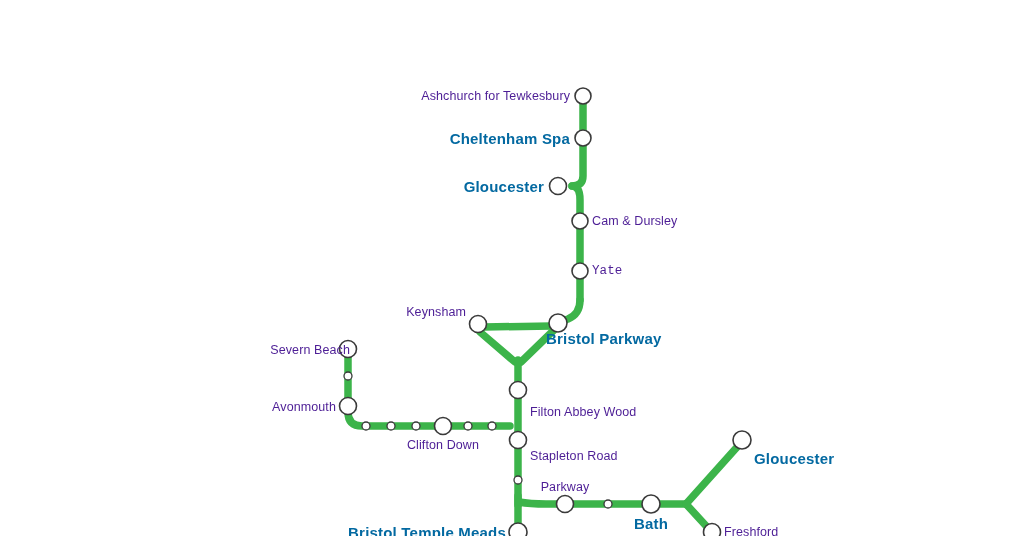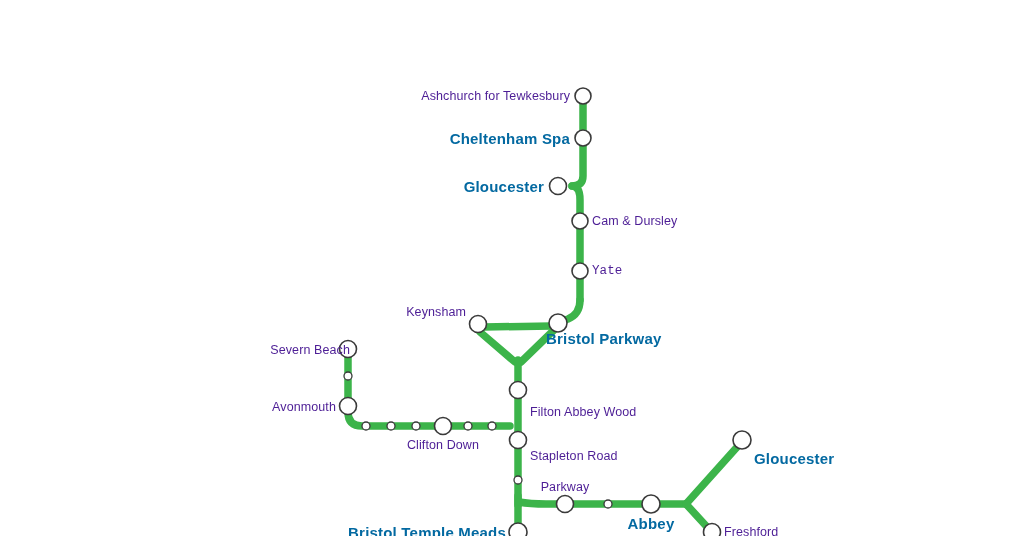--- a/index.html
+++ b/index.html
@@ -108,16 +108,16 @@
     <div class="station-label anchor-left" style="left: 592px; top: 271px; font-family: Liberation Mono, monospace;">Yate</div>
     <div class="station-label anchor-right" style="left: 466px; top: 312px;">Keynsham</div>
     <div class="station-label major anchor-left" style="left: 546px; top: 338px;">Bristol Parkway</div>
     <div class="station-label anchor-right" style="left: 318px; top: 350px; margin-left: 32px;">Severn Beach</div>
     <div class="station-label anchor-left" style="left: 530px; top: 412px;">Filton Abbey Wood</div>
     <div class="station-label anchor-right" style="left: 336px; top: 407px;">Avonmouth</div>
     <div class="station-label anchor-center" style="left: 443px; top: 445px;">Clifton Down</div>
     <div class="station-label anchor-left" style="left: 530px; top: 456px;">Stapleton Road</div>
     <div class="station-label major anchor-left" style="left: 754px; top: 458px;">Gloucester</div>
     <div class="station-label anchor-center" style="left: 565px; top: 487px;">Parkway</div>
-    <div class="station-label major anchor-center" style="left: 651px; top: 523px;">Abbey</div>
+    <div class="station-label major anchor-center" style="left: 651px; top: 523px;">Bath</div>
     <div class="station-label anchor-left" style="left: 724px; top: 532px;">Freshford</div>
     <div class="station-label major anchor-right" style="left: 506px; top: 532px;">Bristol Temple Meads</div>
   </div>
 
 </body></html>

